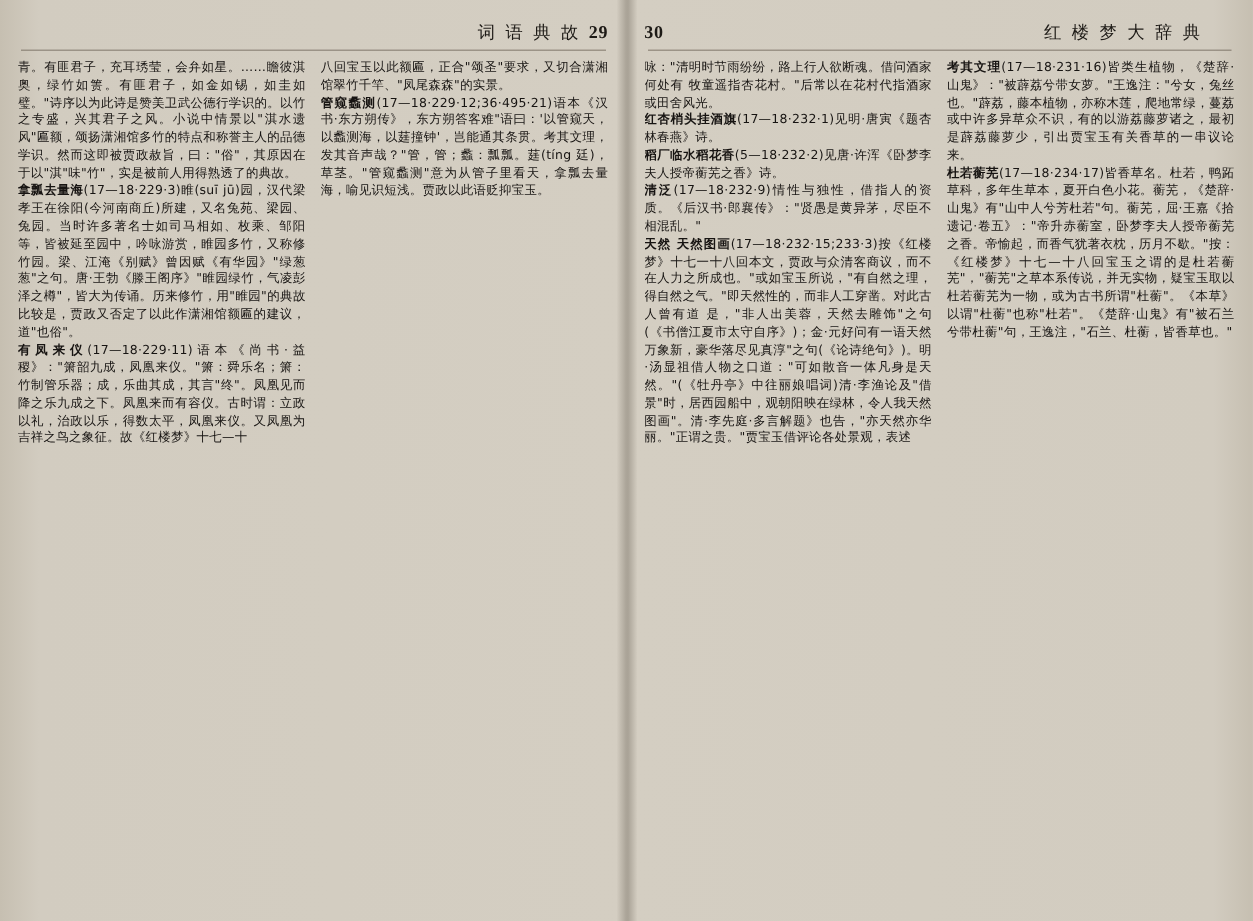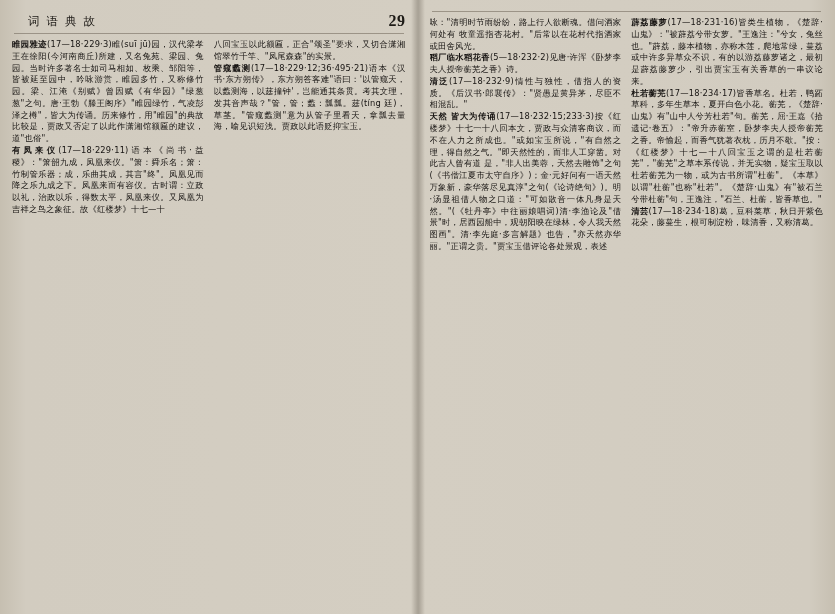--- a/index.html
+++ b/index.html
@@ -48,27 +48,27 @@
   }
   .header {
     height: 22px;
     display: flex;
     align-items: center;
     font-size: 11.5px;
     color: #1d1a16;
     letter-spacing: 0.5px;
   }
   .header .pnum {
-    font-size: 16px;
+    font-size: 12px;
     font-weight: bold;
     font-family: "Liberation Serif", serif;
   }
   .header .title {
     flex: 1;
-    text-align: left;
+    text-align: right;
     letter-spacing: 7px;
     font-family: "DejaVu Sans", sans-serif;
     font-size: 11.5px;
   }
   .header.left-hdr .pnum { order: 2; }
   .header.left-hdr .title { order: 1; padding-left: 16px;}
   .header.right-hdr .pnum { order: 1; }
   .header.right-hdr .title { order: 2; padding-right: 16px;}
   .rule {
     height: 1px;
@@ -106,41 +106,46 @@
 
 <div class="book">
   <div class="page left">
     <div class="header left-hdr">
       <div class="title">词语典故</div>
       <div class="pnum">29</div>
     </div>
     <div class="rule"></div>
     <div class="cols">
       <div class="col">
-        <p class="entry"><span class="head">睢园雅迹</span><span>(17—18·229·3)</span><span>睢(suī jū)园，汉代梁孝王在徐阳(今河南商丘)所建，又名兔苑、梁园、兔园。当时许多著名士如司马相如、枚乘、邹阳等，皆被延至园中，吟咏游赏，睢园多竹，又称修竹园。梁、江淹《别赋》曾因赋《有华园》"绿葱葱"之句。唐·王勃《滕王阁序》"睢园绿竹，气凌彭泽之樽"，皆大为传诵。历来修竹，用"睢园"的典故比较是，贾政又否定了以此作潇湘馆额匾的建议，道"也俗"。</span></p>
+        <p class="entry">青。有匪君子，充耳琇莹，会弁如星。……瞻彼淇奥，绿竹如箦。有匪君子，如金如锡，如圭如璧。"诗序以为此诗是赞美卫武公德行学识的。以竹之专盛，兴其君子之风。小说中情景以"淇水遗风"匾额，颂扬潇湘馆多竹的特点和称誉主人的品德学识。然而这即被贾政赦旨，曰："俗"，其原因在于以"淇"味"竹"，实是被前人用得熟透了的典故。</p>
+        <p class="entry"><span class="head">拿瓢去量海</span><span>(17—18·229·3)</span><span>睢(suī jū)园，汉代梁孝王在徐阳(今河南商丘)所建，又名兔苑、梁园、兔园。当时许多著名士如司马相如、枚乘、邹阳等，皆被延至园中，吟咏游赏，睢园多竹，又称修竹园。梁、江淹《别赋》曾因赋《有华园》"绿葱葱"之句。唐·王勃《滕王阁序》"睢园绿竹，气凌彭泽之樽"，皆大为传诵。历来修竹，用"睢园"的典故比较是，贾政又否定了以此作潇湘馆额匾的建议，道"也俗"。</span></p>
         <p class="entry"><span class="head">有凤来仪</span><span>(17—18·229·11)</span><span>语本《尚书·益稷》："箫韶九成，凤凰来仪。"箫：舜乐名；箫：竹制管乐器；成，乐曲其成，其言"终"。凤凰见而降之乐九成之下。凤凰来而有容仪。古时谓：立政以礼，治政以乐，得数太平，凤凰来仪。又凤凰为吉祥之鸟之象征。故《红楼梦》十七—十</span></p>
       </div>
       <div class="col">
         <p class="entry">八回宝玉以此额匾，正合"颂圣"要求，又切合潇湘馆翠竹千竿、"凤尾森森"的实景。</p>
         <p class="entry"><span class="head">管窥蠡测</span><span>(17—18·229·12;36·495·21)</span><span>语本《汉书·东方朔传》，东方朔答客难"语曰：'以管窥天，以蠡测海，以莛撞钟'，岂能通其条贯。考其文理，发其音声哉？"管，管；蠡：瓢瓢。莛(tíng 廷)，草茎。"管窥蠡测"意为从管子里看天，拿瓢去量海，喻见识短浅。贾政以此语贬抑宝玉。</span></p>
       </div>
     </div>
   </div>
 
   <div class="page right">
+    <div class="header right-hdr">
+      <div class="pnum">30</div>
+      <div class="title">红楼梦大辞典</div>
+    </div>
     <div class="rule"></div>
     <div class="cols">
       <div class="col">
         <p class="entry">咏："清明时节雨纷纷，路上行人欲断魂。借问酒家何处有 牧童遥指杏花村。"后常以在花村代指酒家或田舍风光。</p>
+        <p class="entry"><span class="head">红杏梢头挂酒旗</span><span>(17—18·232·1)</span><span>见明·唐寅《题杏林春燕》诗。</span></p>
         <p class="entry"><span class="head">稻厂临水稻花香</span><span>(5—18·232·2)</span><span>见唐·许浑《卧梦李夫人授帝蘅芜之香》诗。</span></p>
         <p class="entry"><span class="head">清泛</span><span>(17—18·232·9)</span><span>情性与独性，借指人的资质。《后汉书·郎襄传》："贤愚是黄异茅，尽臣不相混乱。"</span></p>
-        <p class="entry"><span class="head">天然  皆大为传诵</span><span>(17—18·232·15;233·3)</span><span>按《红楼梦》十七一十八回本文，贾政与众清客商议，而不在人力之所成也。"或如宝玉所说，"有自然之理，得自然之气。"即天然性的，而非人工穿凿。对此古人曾有道 是，"非人出美蓉，天然去雕饰"之句(《书僧江夏市太守自序》)；金·元好问有一语天然万象新，豪华落尽见真淳"之句(《论诗绝句》)。明·汤显祖借人物之口道："可如散音一体凡身是天然。"(《牡丹亭》中往丽娘唱词)清·李渔论及"借景"时，居西园船中，观朝阳映在绿林，令人我天然图画"。清·李先庭·多言解题》也告，"亦天然亦华丽。"正谓之贵。"贾宝玉借评论各处景观，表述</span></p>
+        <p class="entry"><span class="head">天然  天然图画</span><span>(17—18·232·15;233·3)</span><span>按《红楼梦》十七一十八回本文，贾政与众清客商议，而不在人力之所成也。"或如宝玉所说，"有自然之理，得自然之气。"即天然性的，而非人工穿凿。对此古人曾有道 是，"非人出美蓉，天然去雕饰"之句(《书僧江夏市太守自序》)；金·元好问有一语天然万象新，豪华落尽见真淳"之句(《论诗绝句》)。明·汤显祖借人物之口道："可如散音一体凡身是天然。"(《牡丹亭》中往丽娘唱词)清·李渔论及"借景"时，居西园船中，观朝阳映在绿林，令人我天然图画"。清·李先庭·多言解题》也告，"亦天然亦华丽。"正谓之贵。"贾宝玉借评论各处景观，表述</span></p>
       </div>
       <div class="col">
-        <p class="entry"><span class="head">薜荔藤萝</span><span>(17—18·231·16)</span><span>皆类生植物，《楚辞·山鬼》："被薜荔兮带女萝。"王逸注："兮女，兔丝也。"薜荔，藤本植物，亦称木莲，爬地常绿，蔓荔或中许多异草众不识，有的以游荔藤萝诸之，最初是薜荔藤萝少，引出贾宝玉有关香草的一串议论来。</span></p>
+        <p class="entry"><span class="head">考其文理</span><span>(17—18·231·16)</span><span>皆类生植物，《楚辞·山鬼》："被薜荔兮带女萝。"王逸注："兮女，兔丝也。"薜荔，藤本植物，亦称木莲，爬地常绿，蔓荔或中许多异草众不识，有的以游荔藤萝诸之，最初是薜荔藤萝少，引出贾宝玉有关香草的一串议论来。</span></p>
         <p class="entry"><span class="head">杜若蘅芜</span><span>(17—18·234·17)</span><span>皆香草名。杜若，鸭跖草科，多年生草本，夏开白色小花。蘅芜，《楚辞·山鬼》有"山中人兮芳杜若"句。蘅芜，屈·王嘉《拾遗记·卷五》："帝升赤蘅室，卧梦李夫人授帝蘅芜之香。帝愉起，而香气犹著衣枕，历月不歇。"按：《红楼梦》十七—十八回宝玉之谓的是杜若蘅芜"，"蘅芜"之草本系传说，并无实物，疑宝玉取以杜若蘅芜为一物，或为古书所谓"杜蘅"。《本草》以谓"杜蘅"也称"杜若"。《楚辞·山鬼》有"被石兰兮带杜蘅"句，王逸注，"石兰、杜蘅，皆香草也。"</span></p>
-        <p class="entry"><span class="head">清芸</span><span>(17—18·234·18)</span><span>葛，豆科菜草，秋日开紫色花朵，藤蔓生，根可制淀粉，味清香，又称清葛。</span></p>
       </div>
     </div>
   </div>
 
   <div class="gutter"></div>
 </div>
 
 </body></html>

